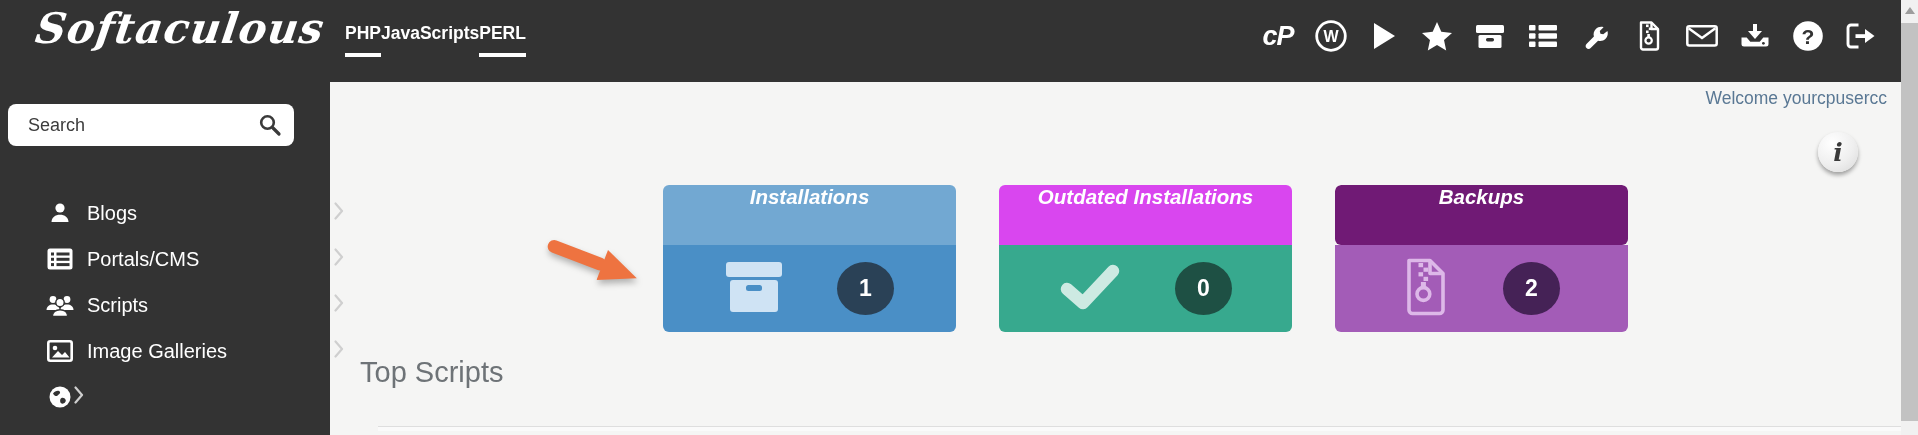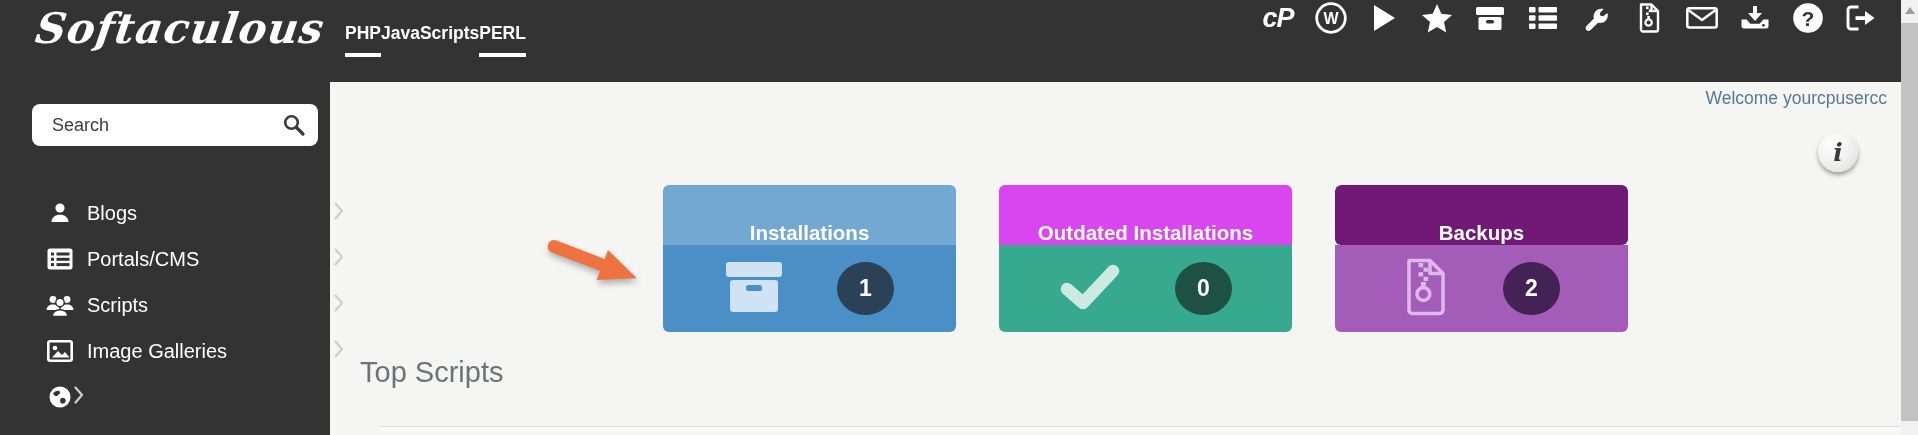--- a/index.html
+++ b/index.html
@@ -15,32 +15,32 @@
     font-family:"DejaVu Serif",serif;font-style:italic;font-weight:bold;
     font-size:42px;letter-spacing:1px;transform:skewX(-8deg);
   }
   .topnav{position:absolute;left:345px;top:23px;display:flex;}
   .nav-item{
     color:#ffffff;font-size:17.5px;font-weight:bold;text-decoration:none;
     padding-bottom:9px;border-bottom:4px solid transparent;cursor:pointer;
   }
   .nav-item.underlined{border-bottom-color:#ffffff;}
   .topbar-icons{
-    position:absolute;right:22px;top:0;height:72px;display:flex;align-items:flex-start;gap:17px;
+    position:absolute;right:22px;top:0;height:72px;display:flex;align-items:center;gap:17px;
   }
   .tb-icon{width:36px;height:36px;display:flex;align-items:center;justify-content:center;cursor:pointer;}
   .cp-logo{color:#fff;font-size:27px;font-weight:bold;font-style:italic;letter-spacing:-1px;}
   
   .scrollbar{position:absolute;right:0;top:0;width:17px;height:435px;background:#f1f1f1;}
   .sb-btn{position:absolute;top:0;left:0;width:17px;height:20px;background:#f1f1f1;display:flex;align-items:center;justify-content:center;}
   .sb-btn .tri{width:0;height:0;border-left:5px solid transparent;border-right:5px solid transparent;border-bottom:7px solid #9d9d9d;}
   .sb-thumb{position:absolute;left:0;top:23px;width:17px;height:398px;background:#c2c2c2;}
   
   .sidebar{position:absolute;left:0;top:82px;width:330px;height:353px;background:#333333;}
-  .search-wrap{position:absolute;left:32px;top:22px;width:286px;height:42px;}
+  .search-wrap{position:absolute;left:8px;top:22px;width:286px;height:42px;}
   .search-input{
     width:100%;height:100%;box-sizing:border-box;border:none;border-radius:8px;
     background:#ffffff;padding:0 44px 0 20px;font-size:18px;color:#222;
     font-family:"Liberation Sans",sans-serif;outline:none;
   }
   .search-input::placeholder{color:#3c3c3c;opacity:1;}
   .search-icon{position:absolute;right:12px;top:9px;}
   .side-menu{position:absolute;left:0;top:108px;width:330px;padding-left:28px;}
   .side-item{
     height:46px;display:flex;align-items:center;padding:0 14px 0 18px;cursor:pointer;
@@ -57,22 +57,22 @@
     display:flex;align-items:center;justify-content:center;
     font-family:"DejaVu Serif",serif;font-style:italic;font-weight:bold;
     font-size:25px;color:#3a3a3a;
   }
   .cards-row{
     position:absolute;left:0;top:103px;width:100%;
     display:flex;justify-content:center;gap:43px;
   }
   .card{width:293px;height:147px;border-radius:6px;overflow:hidden;cursor:pointer;}
   .card-header{
-    height:60px;display:flex;align-items:flex-end;justify-content:center;
-    color:#ffffff;font-size:20.5px;font-weight:600;
+    height:60px;display:flex;align-items:flex-start;justify-content:center;
+    color:#ffffff;font-size:20.5px;font-weight:600;font-style:italic;
   }
   .card-body{height:87px;display:flex;align-items:center;justify-content:center;gap:54px;}
   .badge{
     width:57px;height:53px;border-radius:50%;display:flex;align-items:center;justify-content:center;
     color:#ffffff;font-size:23px;font-weight:bold;
   }
   .annot-arrow{position:absolute;left:180px;top:150px;overflow:visible;
     filter:drop-shadow(1px 4px 3px rgba(0,0,0,0.28));}
   .section-title{
     position:absolute;left:0;top:274px;width:100%;text-align:left;

